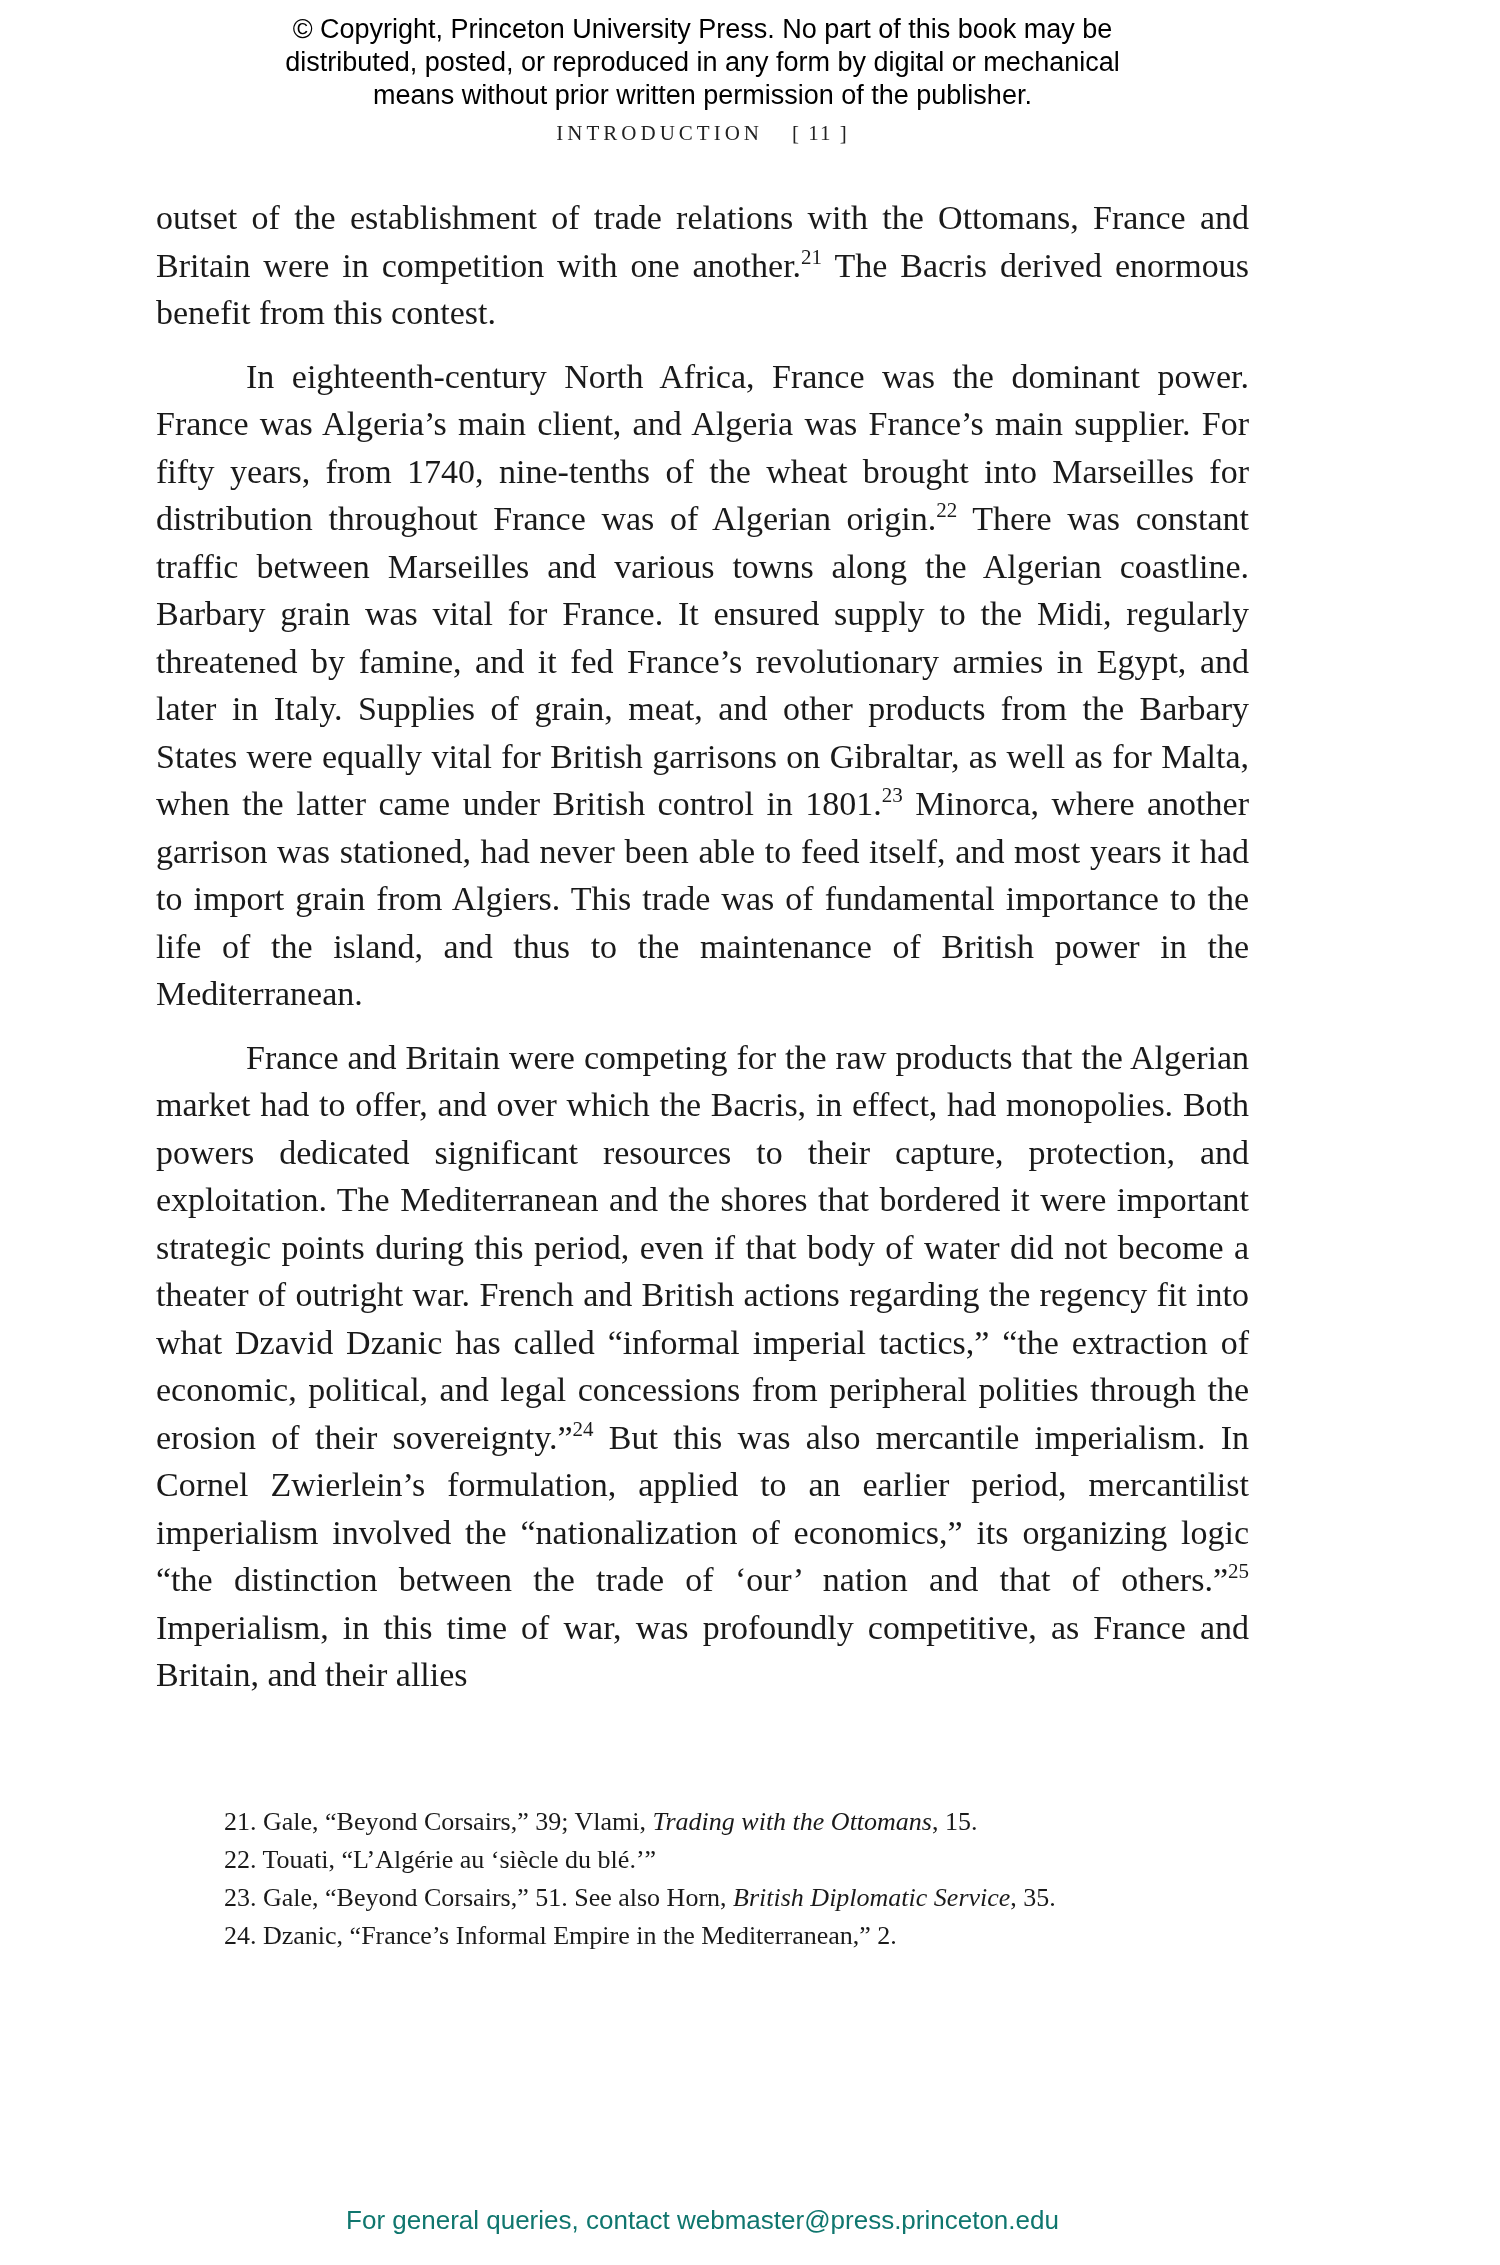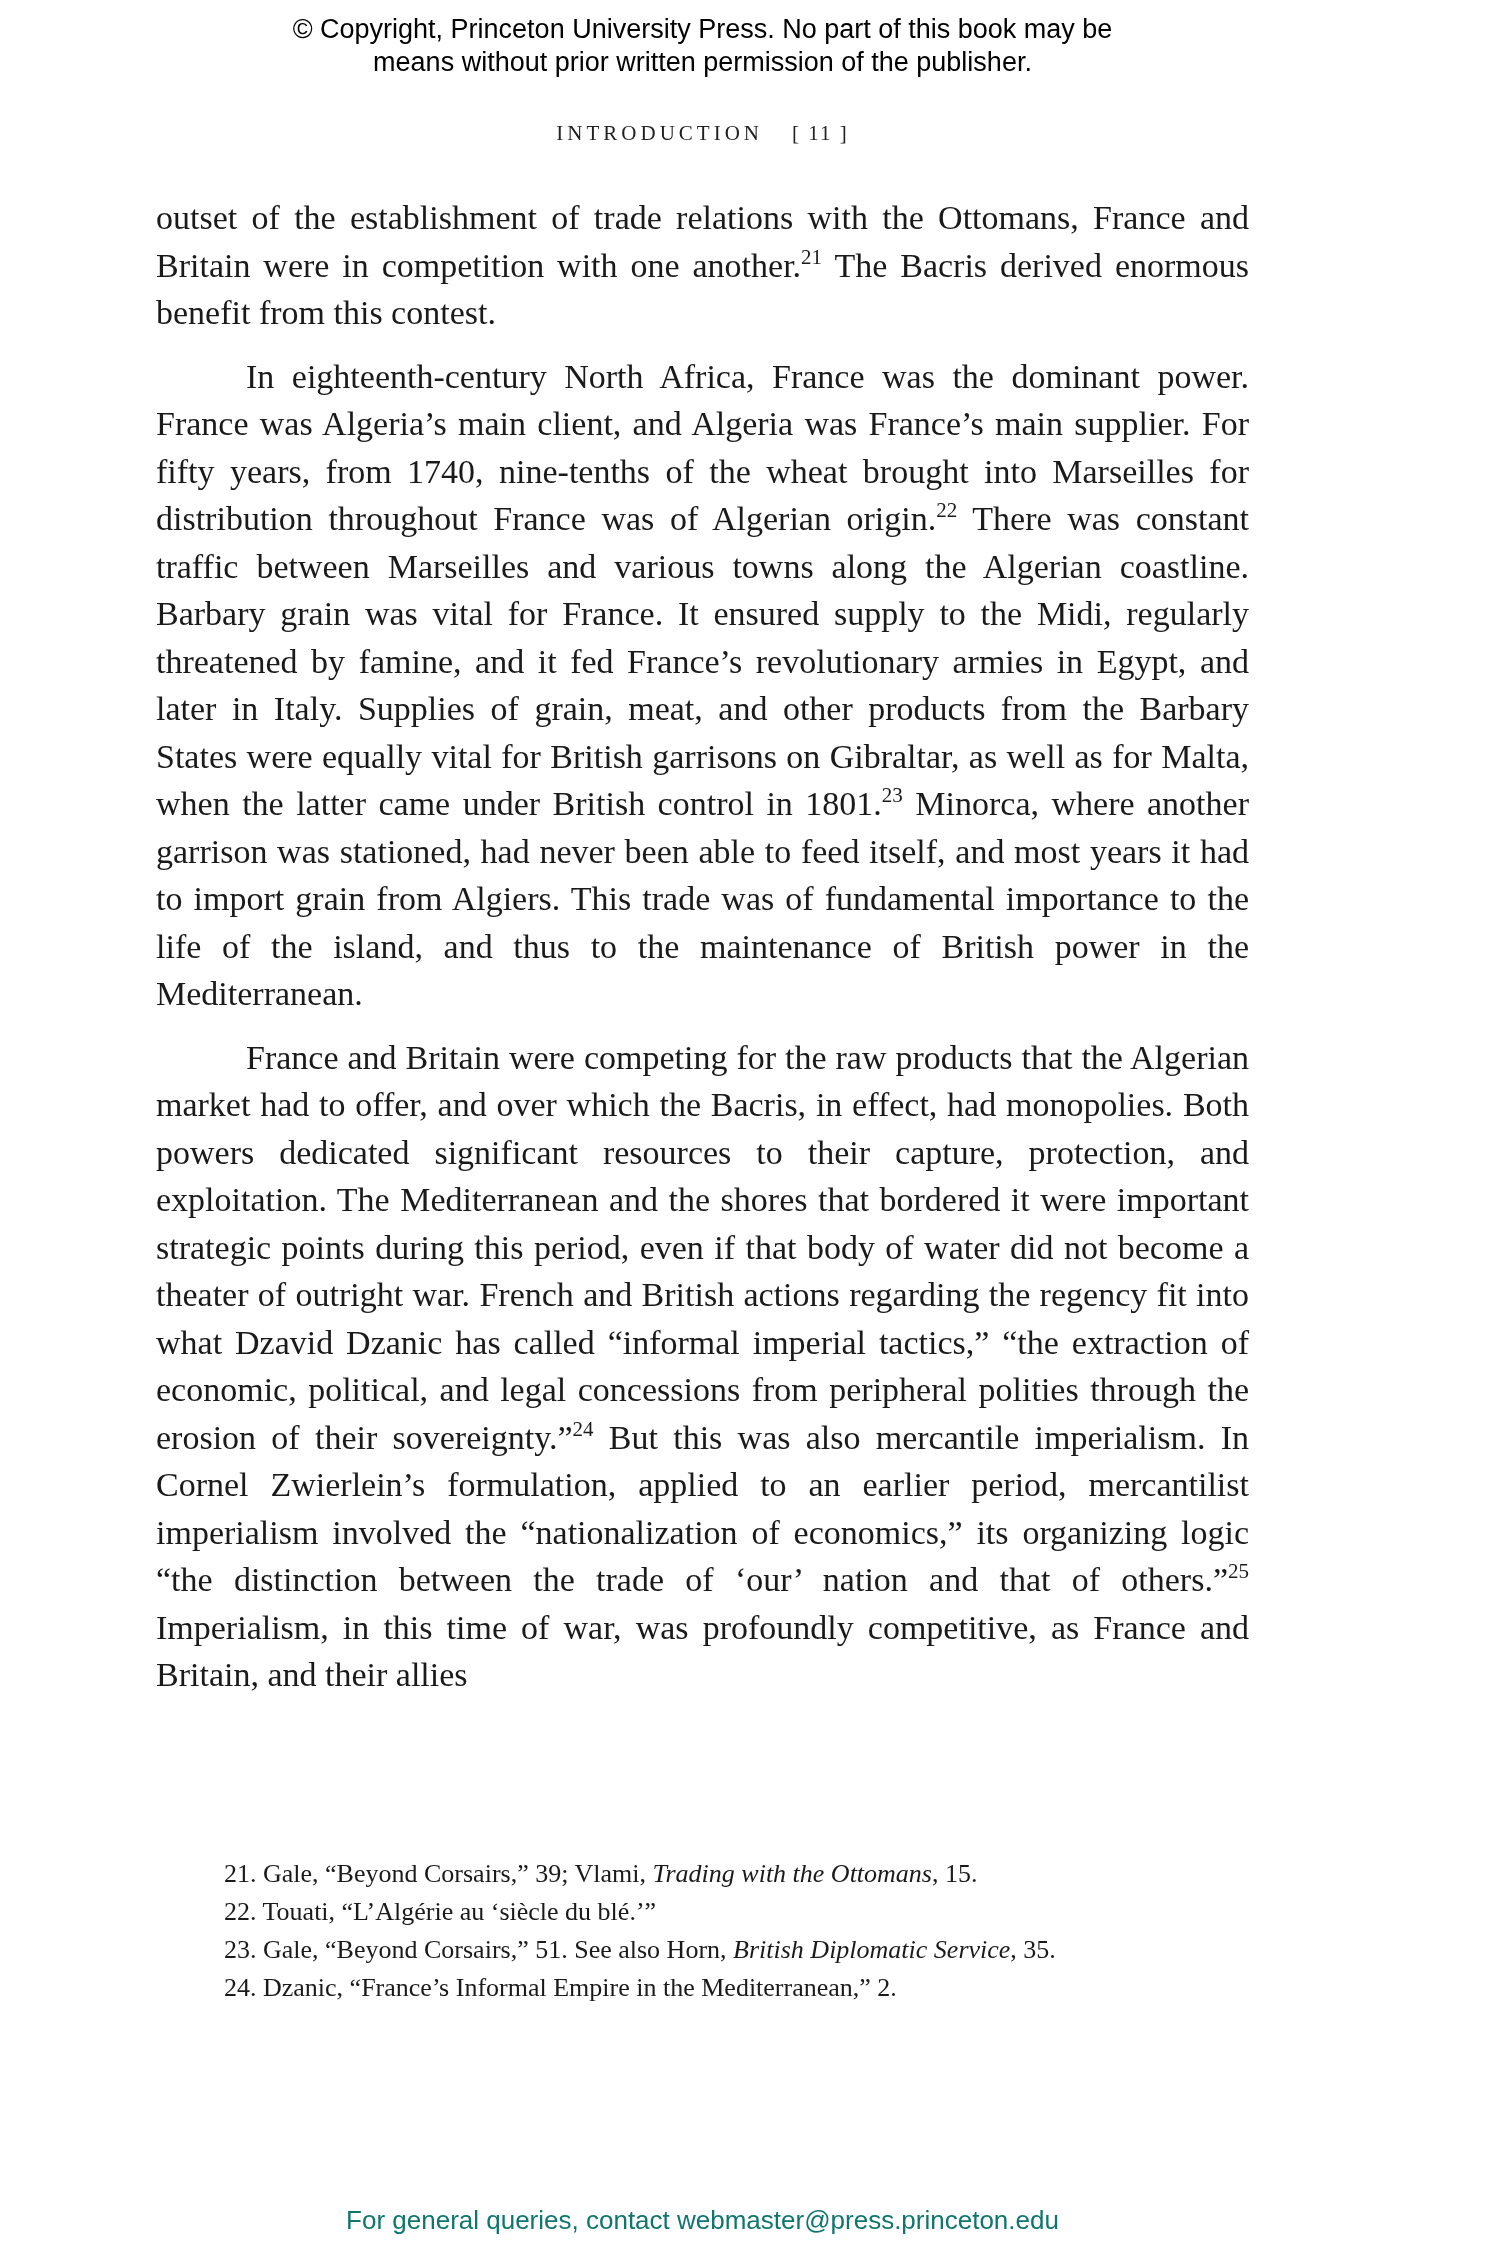--- a/index.html
+++ b/index.html
@@ -64,21 +64,21 @@
   .body-text sup {
     font-size: 21px;
     line-height: 0;
     vertical-align: baseline;
     position: relative;
     top: -13px;
   }
   
   .footnotes {
     position: absolute;
-    top: 1855px;
+    top: 1803px;
     left: 0;
     width: 1125px;
     font-size: 26px;
     line-height: 38px;
     color: #1a1a1a;
   }
   .footnote { padding-left: 84px; }
   .footnote i { font-style: italic; }
   
   .page-footer {
@@ -93,20 +93,21 @@
     color: #0f766e;
   }
 </style>
 </head>
 <body>
 
 <div class="page">
 
   <div class="copyright">
       <div>© Copyright, Princeton University Press. No part of this book may be</div>
+      <div>distributed, posted, or reproduced in any form by digital or mechanical</div>
       <div>means without prior written permission of the publisher.</div>
     </div>
 
   <div class="running-head">
     <span class="section">INTRODUCTION</span>
     <span class="folio">[ 11 ]</span>
   </div>
 
   <div class="body-text">
       <p class="para">outset of the establishment of trade relations with the Ottomans, France and Britain were in competition with one another.<sup>21</sup> The Bacris derived enormous benefit from this contest.</p>

